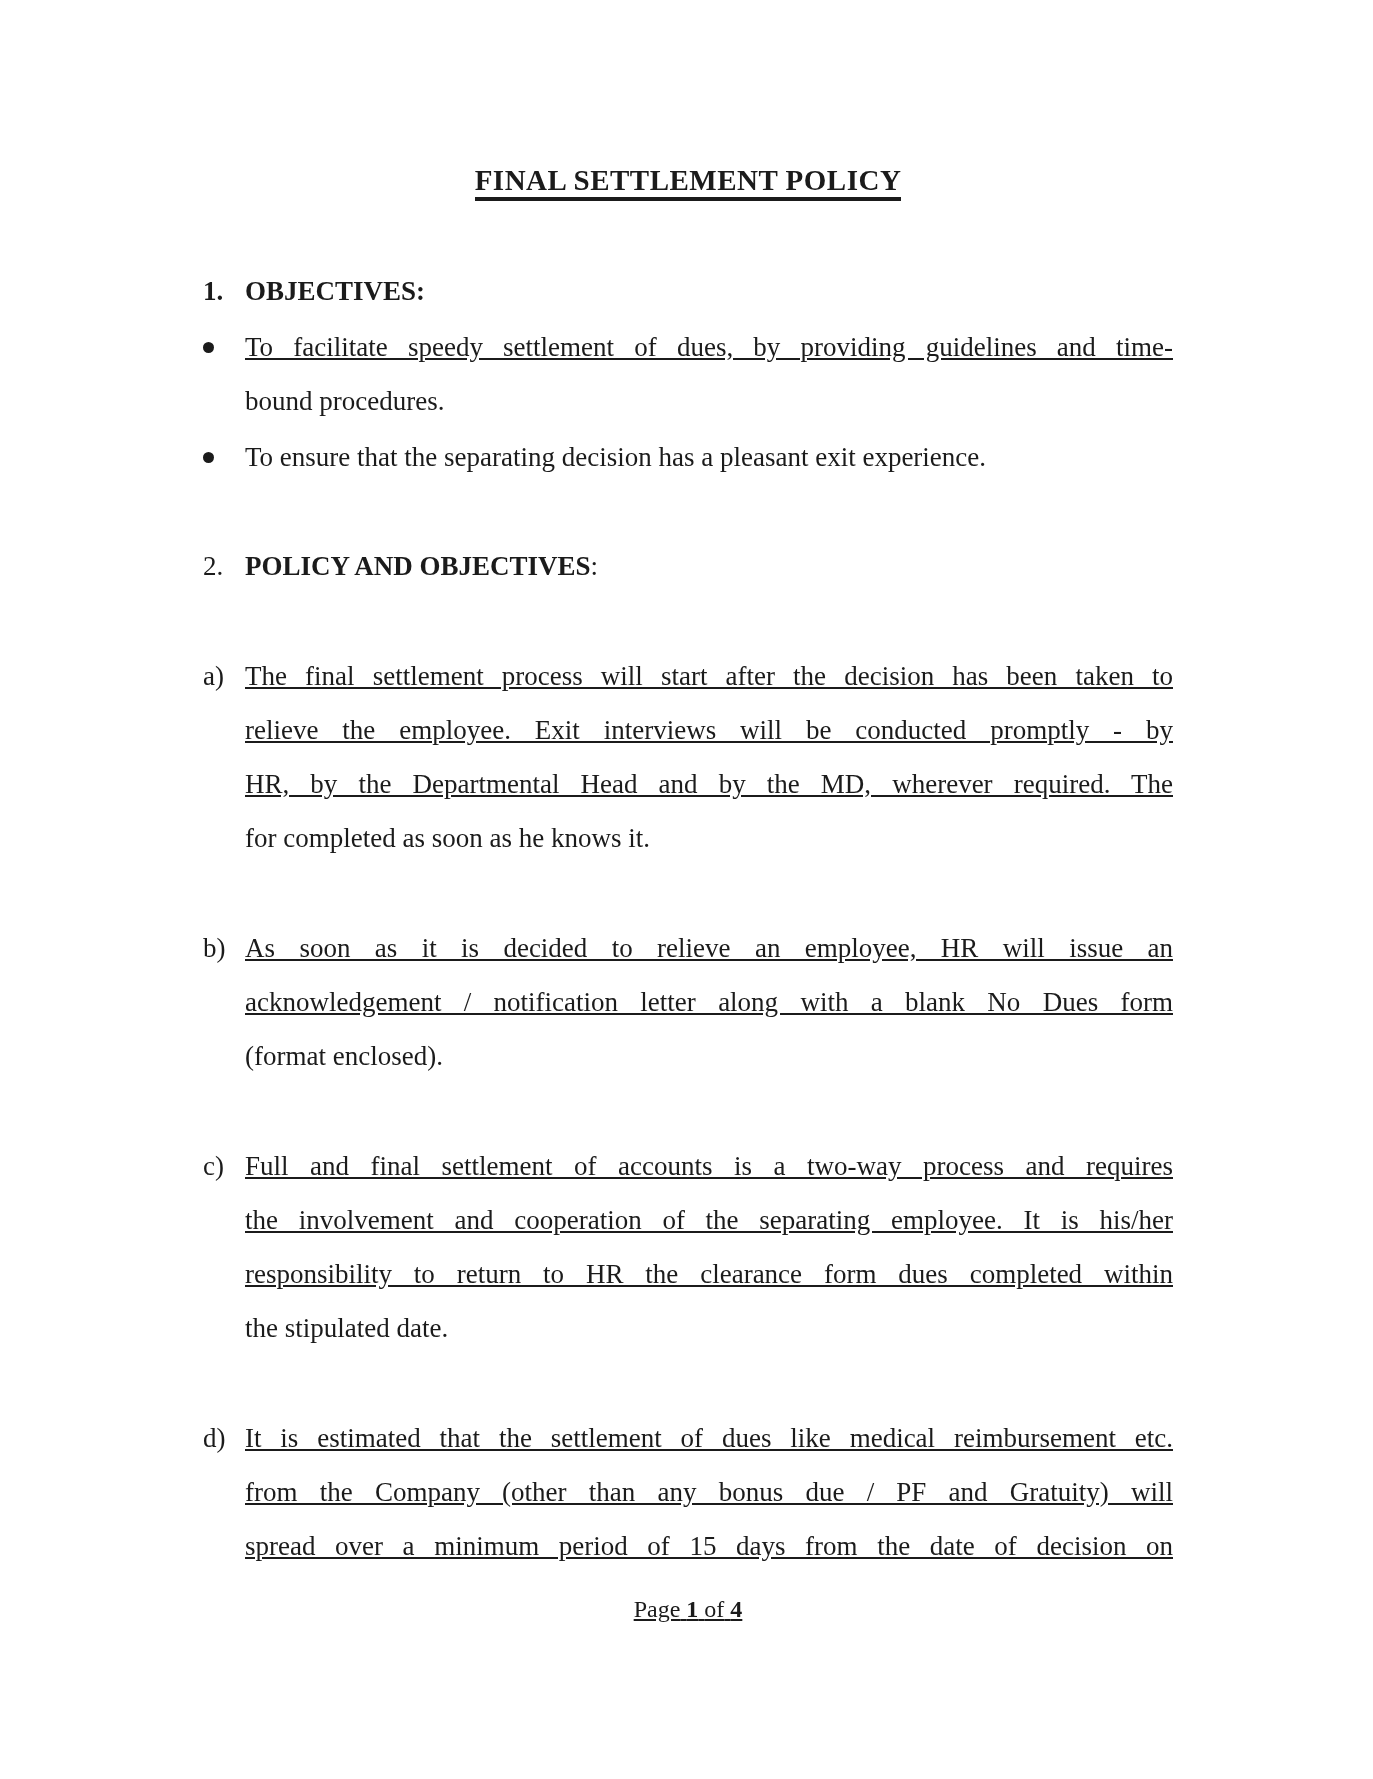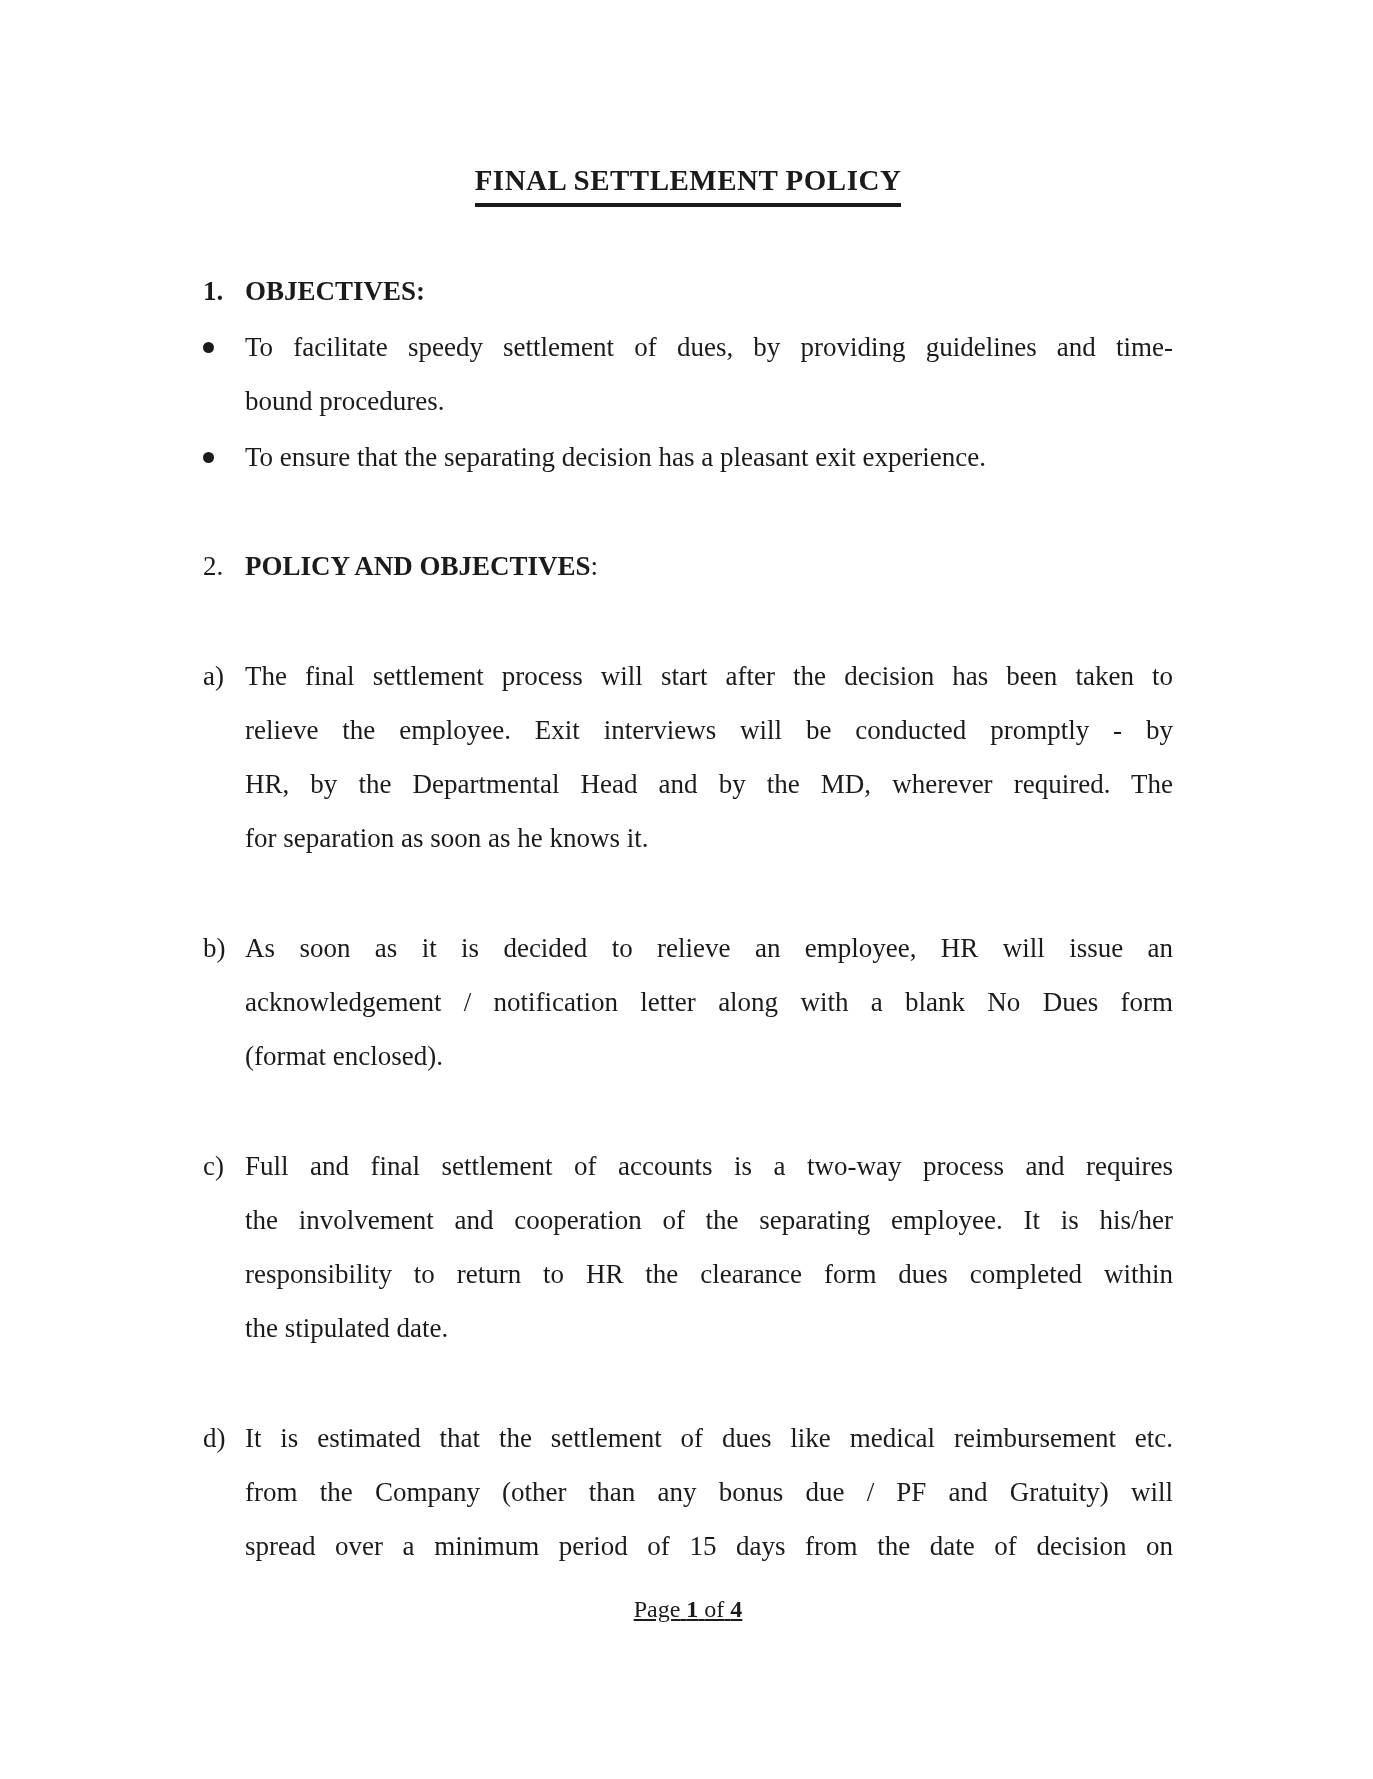--- a/index.html
+++ b/index.html
@@ -16,21 +16,21 @@
     line-height: 54px;
     color: #1b1b1b;
     overflow: hidden;
   }
   .title-row { text-align: center; }
   .title-text {
     font-weight: bold;
     font-size: 29px;
     letter-spacing: 0.5px;
     border-bottom: 4px solid #1b1b1b;
-    padding-bottom: 7px;
+    padding-bottom: 1px;
     white-space: nowrap;
   }
   .block { position: relative; padding-left: 42px; }
   .marker {
     position: absolute;
     left: 0;
     top: 0;
     width: 42px;
     height: 54px;
     line-height: 54px;
@@ -42,21 +42,21 @@
   .dot {
     display: inline-block;
     width: 11px;
     height: 11px;
     border-radius: 50%;
     background: #1b1b1b;
     vertical-align: middle;
     margin-top: -4px;
   }
   .line { text-align: justify; }
-  .line.just { text-align-last: justify; }
+  .line.just { text-align-last: justify; text-decoration: underline; }
   .line.last { text-align: center; text-align-last: left; }
   .mt-h1 { margin-top: 56px; }
   .mt-bullet { margin-top: 2px; }
   .mt-h2 { margin-top: 55px; }
   .mt-item { margin-top: 56px; }
   .footer {
     margin-top: 20px;
     text-align: center;
     font-size: 24px;
     line-height: 33px;
@@ -96,21 +96,21 @@
     <span class="marker">2.</span>
     <span class="htext">POLICY AND OBJECTIVES</span><span class="colon">:</span>
   </div>
 
   <div class="block item mt-item">
     <span class="marker">a)</span>
     <div class="lines">
       <div class="line just">The final settlement process will start after the decision has been taken to</div>
       <div class="line just">relieve the employee. Exit interviews will be conducted promptly - by</div>
       <div class="line just">HR, by the Departmental Head and by the MD, wherever required. The</div>
-      <div class="line last">for separation as soon as he knows it.</div>
+      <div class="line last">for completed as soon as he knows it.</div>
     </div>
   </div>
 
   <div class="block item mt-item">
     <span class="marker">b)</span>
     <div class="lines">
       <div class="line just">As soon as it is decided to relieve an employee, HR will issue an</div>
       <div class="line just">acknowledgement / notification letter along with a blank No Dues form</div>
       <div class="line last">(format enclosed).</div>
     </div>

